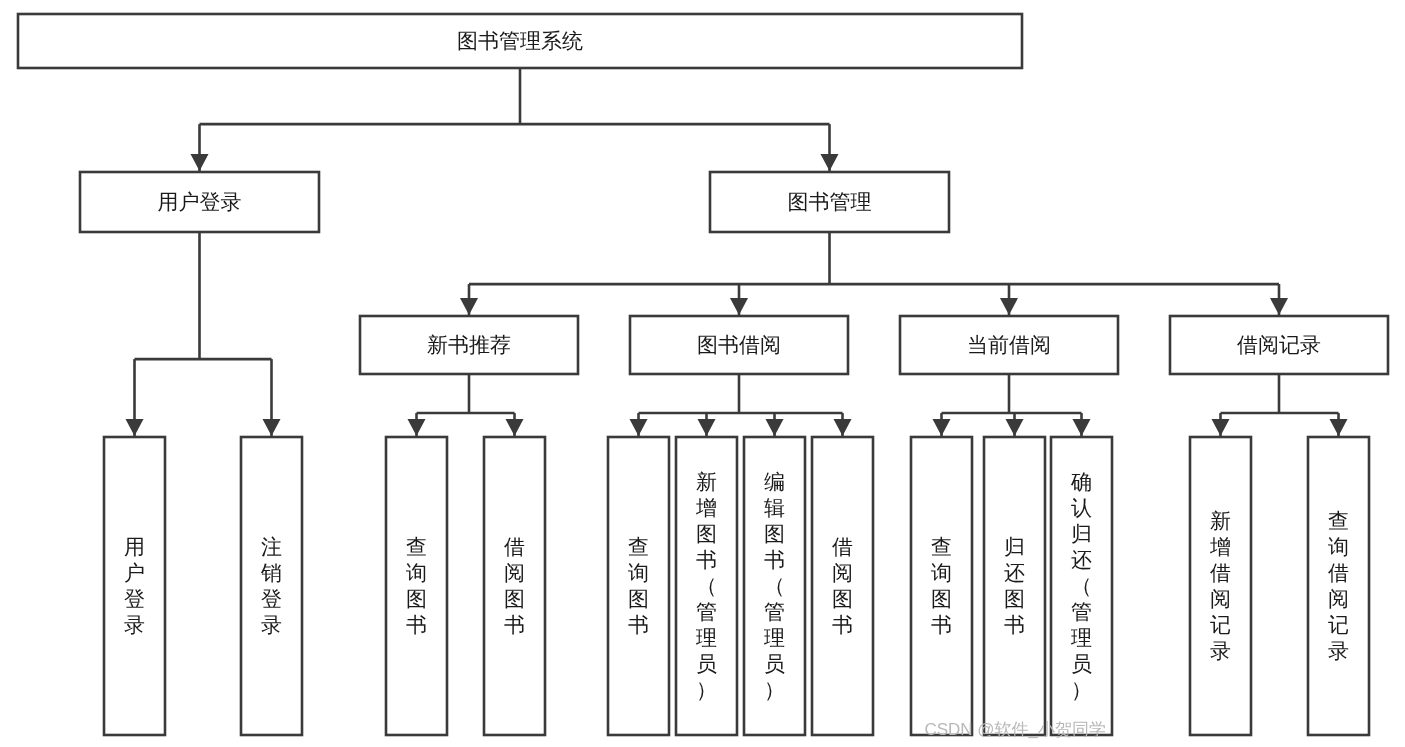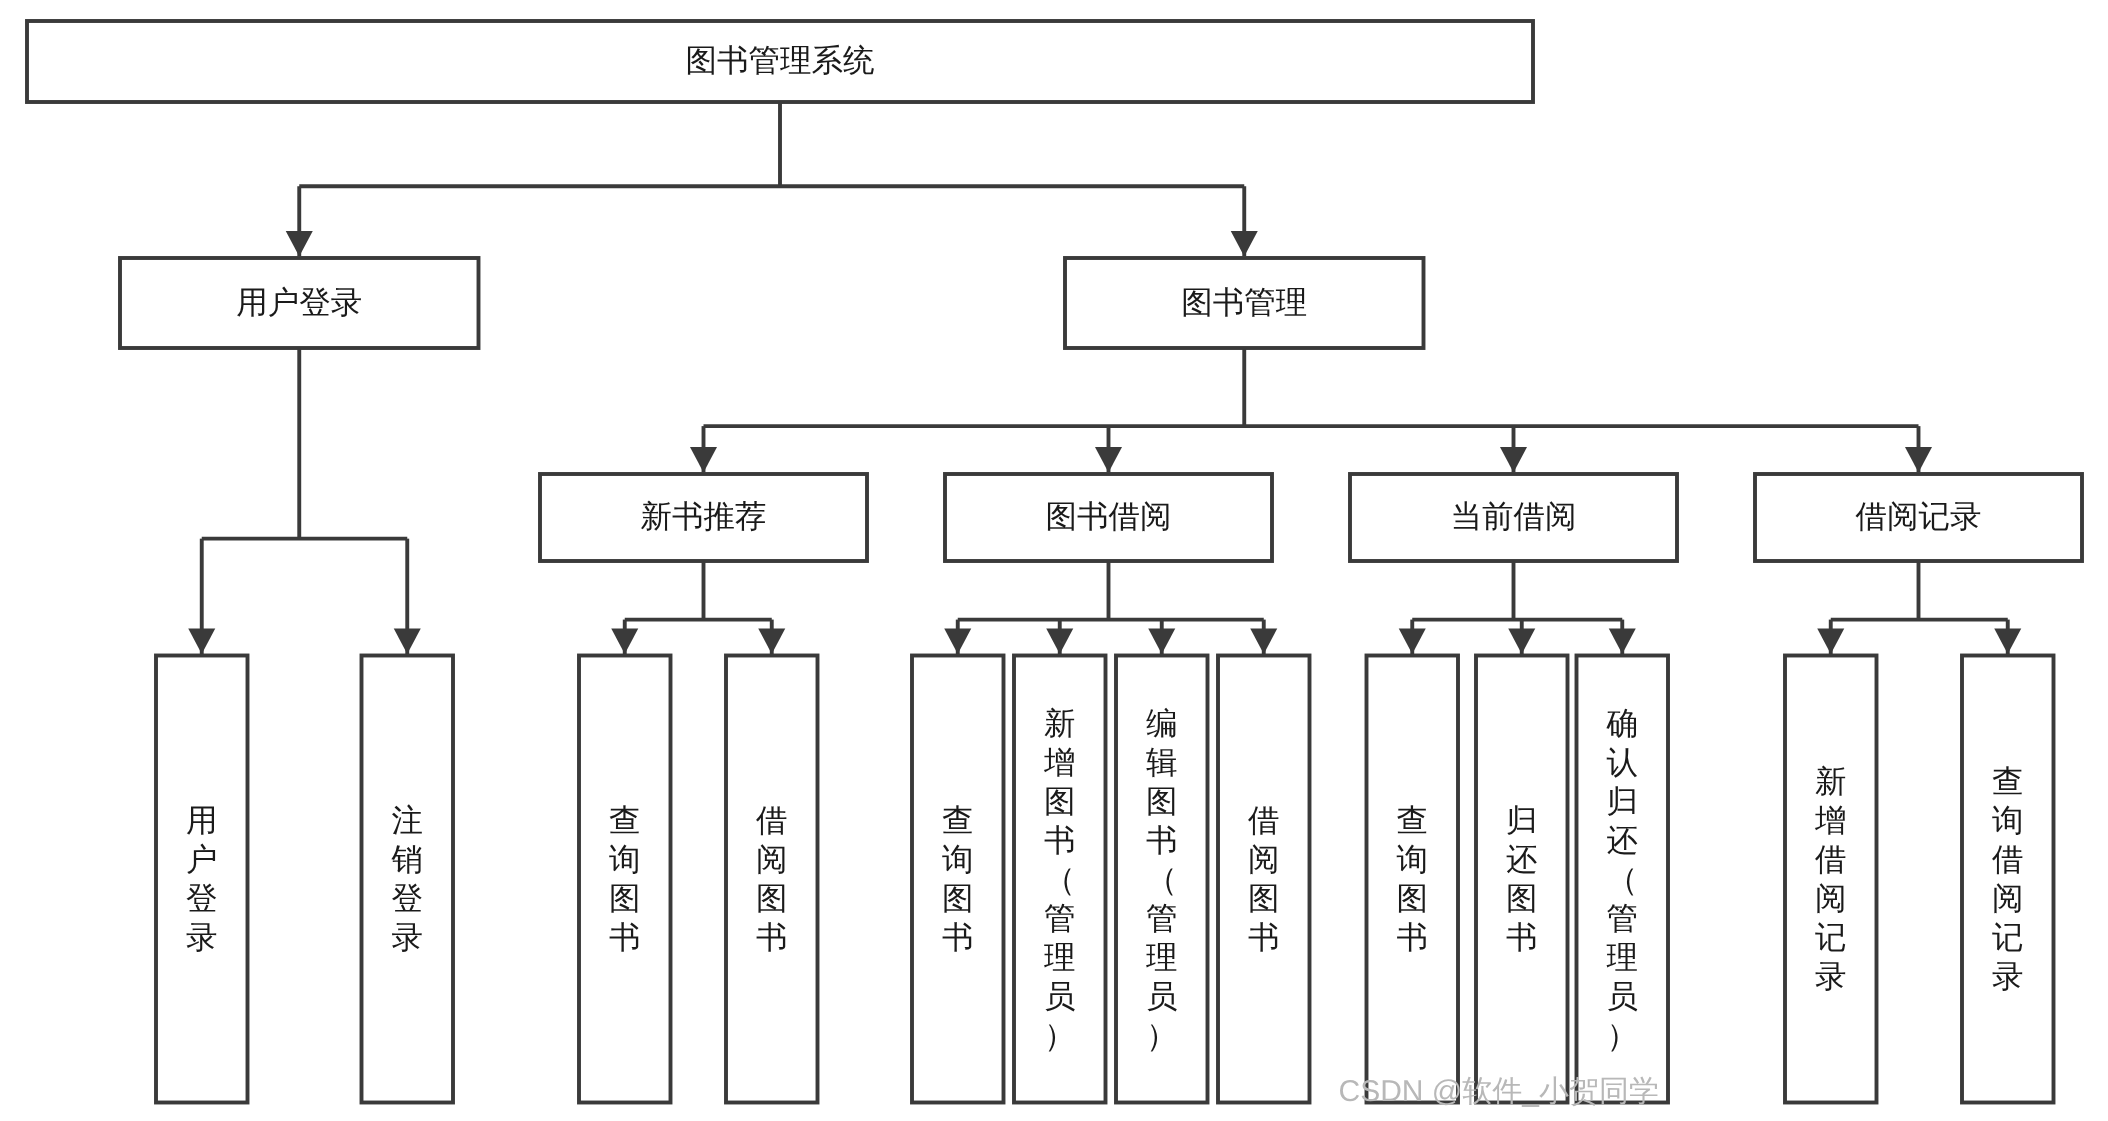--- a/index.html
+++ b/index.html
@@ -52,21 +52,21 @@
     font-family: "Liberation Sans", "DejaVu Sans", sans-serif;
     font-size: 21px;
     fill: #1a1a1a;
     text-anchor: middle;
   }
   .watermark {
     position: absolute;
     right: 8px;
     bottom: 6px;
     font-family: "Liberation Sans", "DejaVu Sans", sans-serif;
-    font-size: 20px;
+    font-size: 17px;
     color: #b8b8b8;
     white-space: nowrap;
     pointer-events: none;
   }
 </style>
 </head>
 <body>
 
 <div id="diagram-root">
   <svg class="diagram" id="diagram-svg" viewBox="0 0 1405 747">

